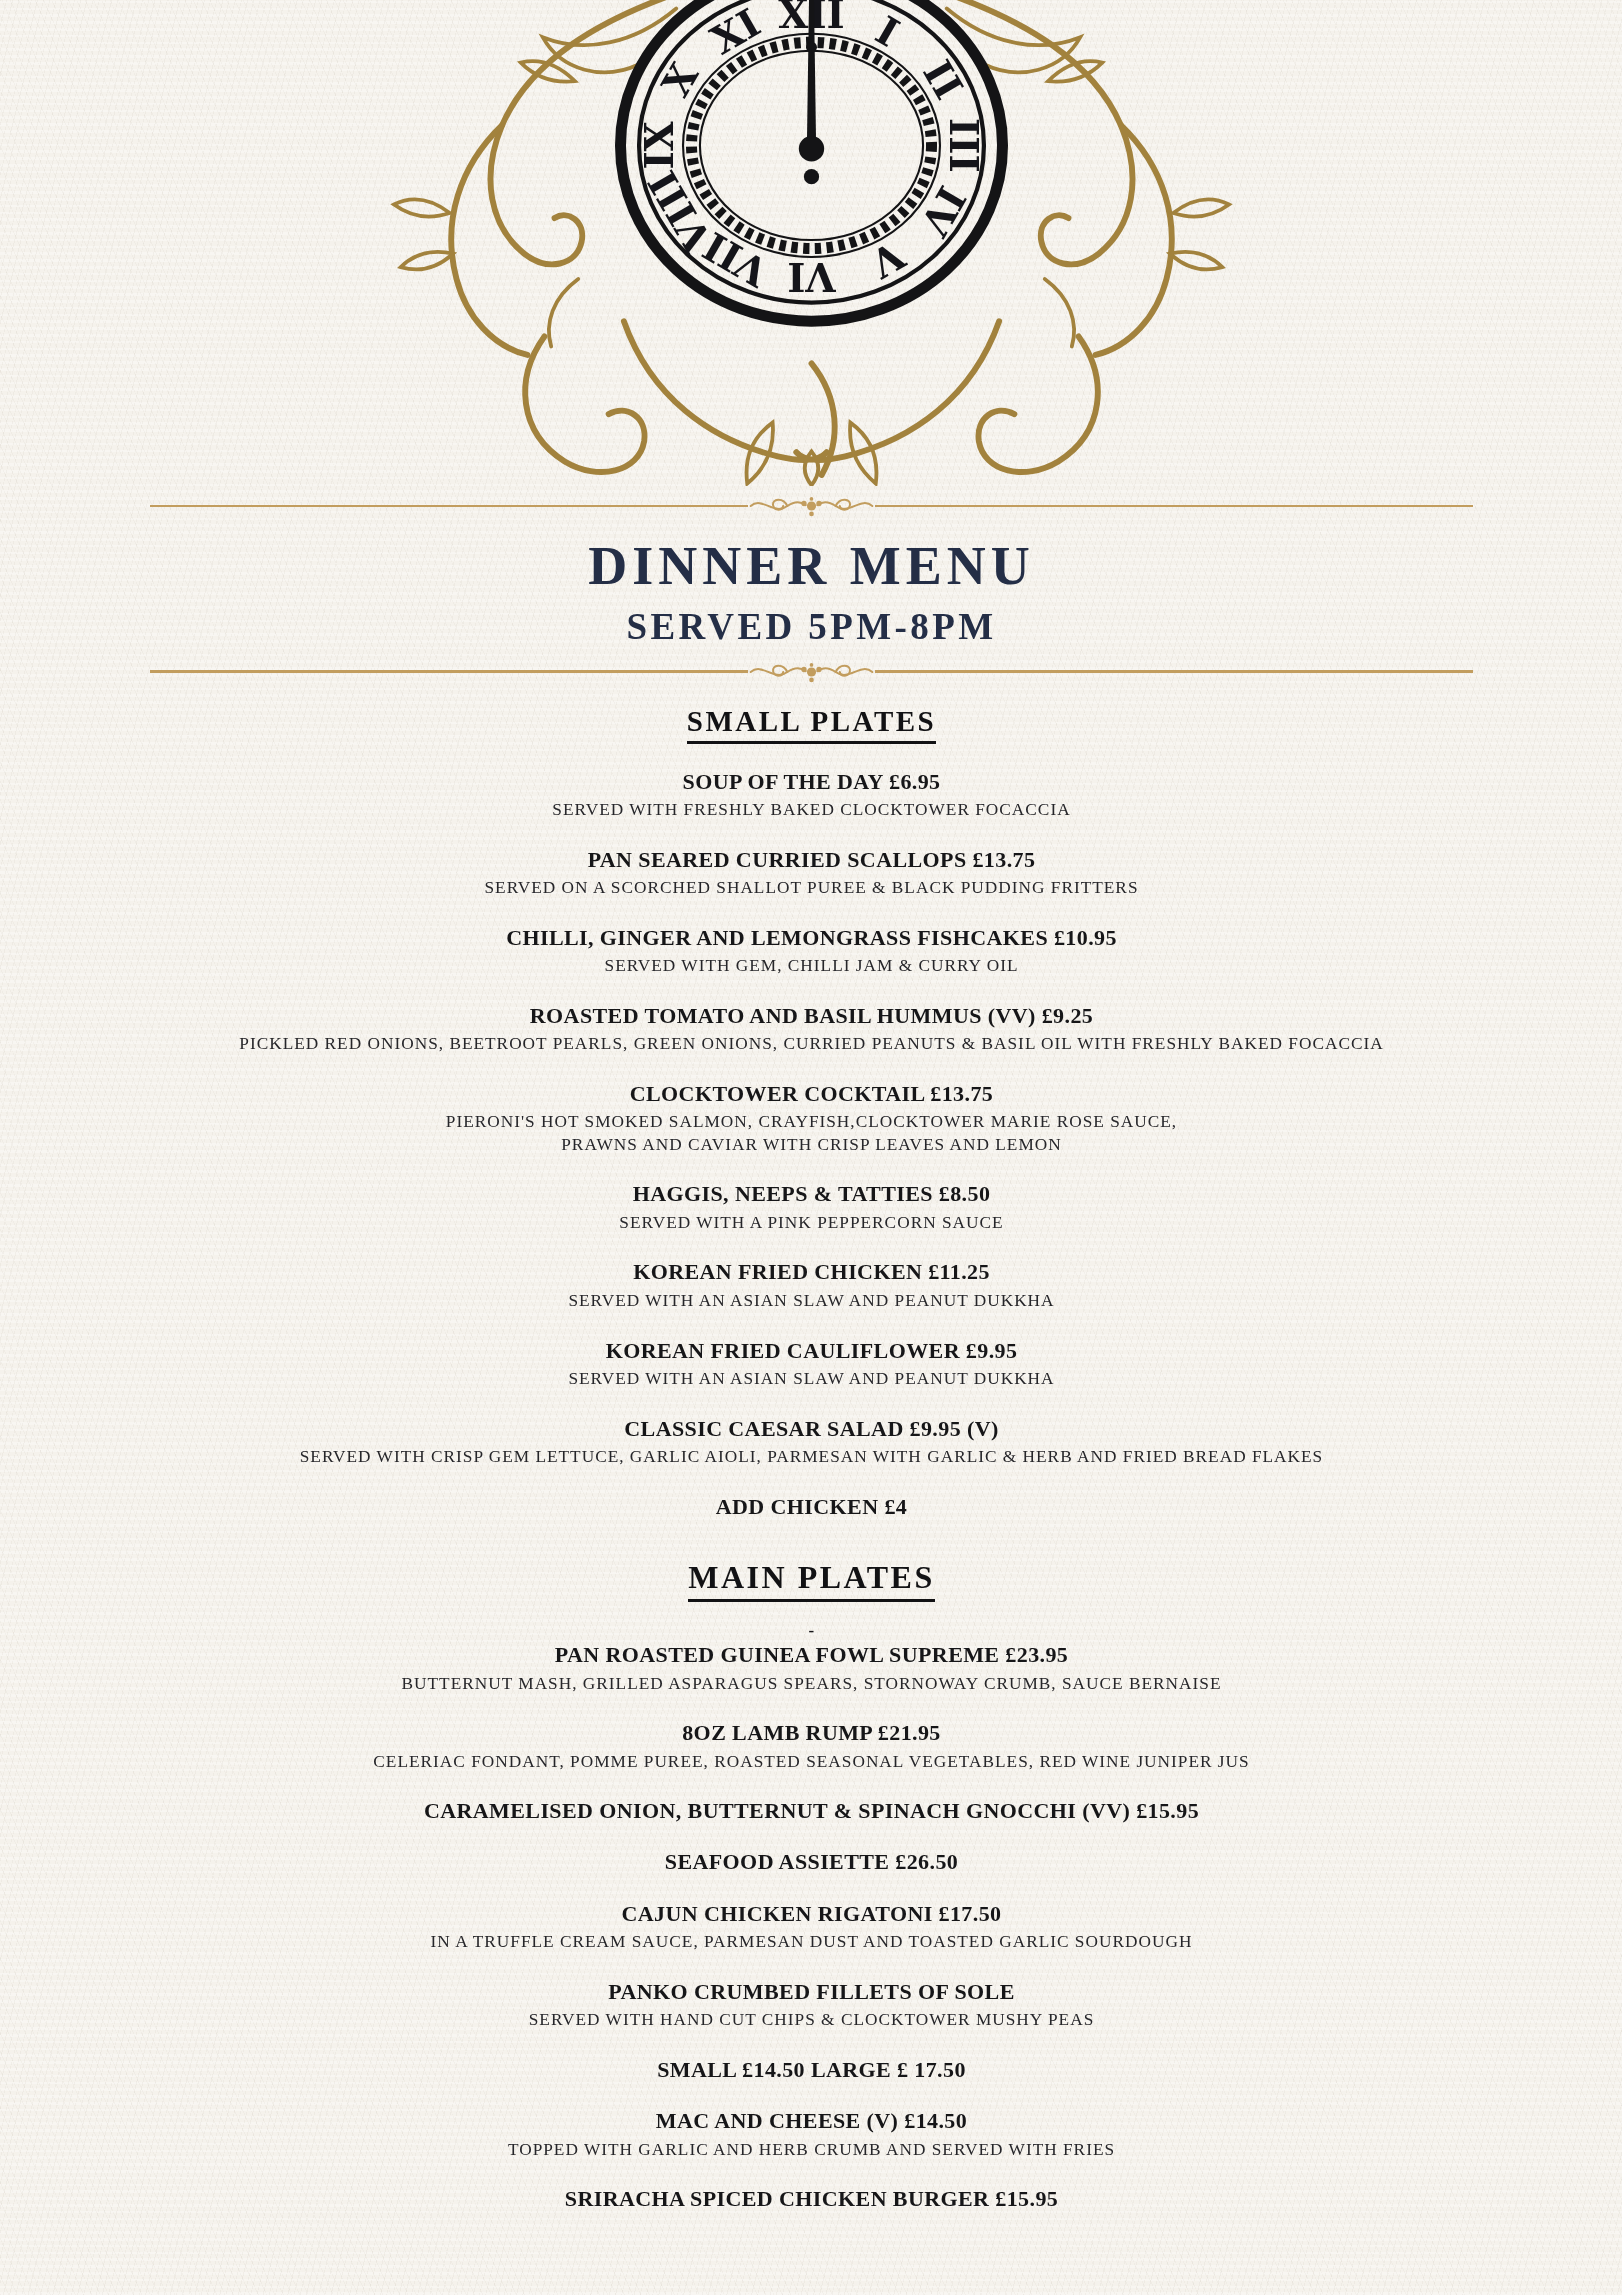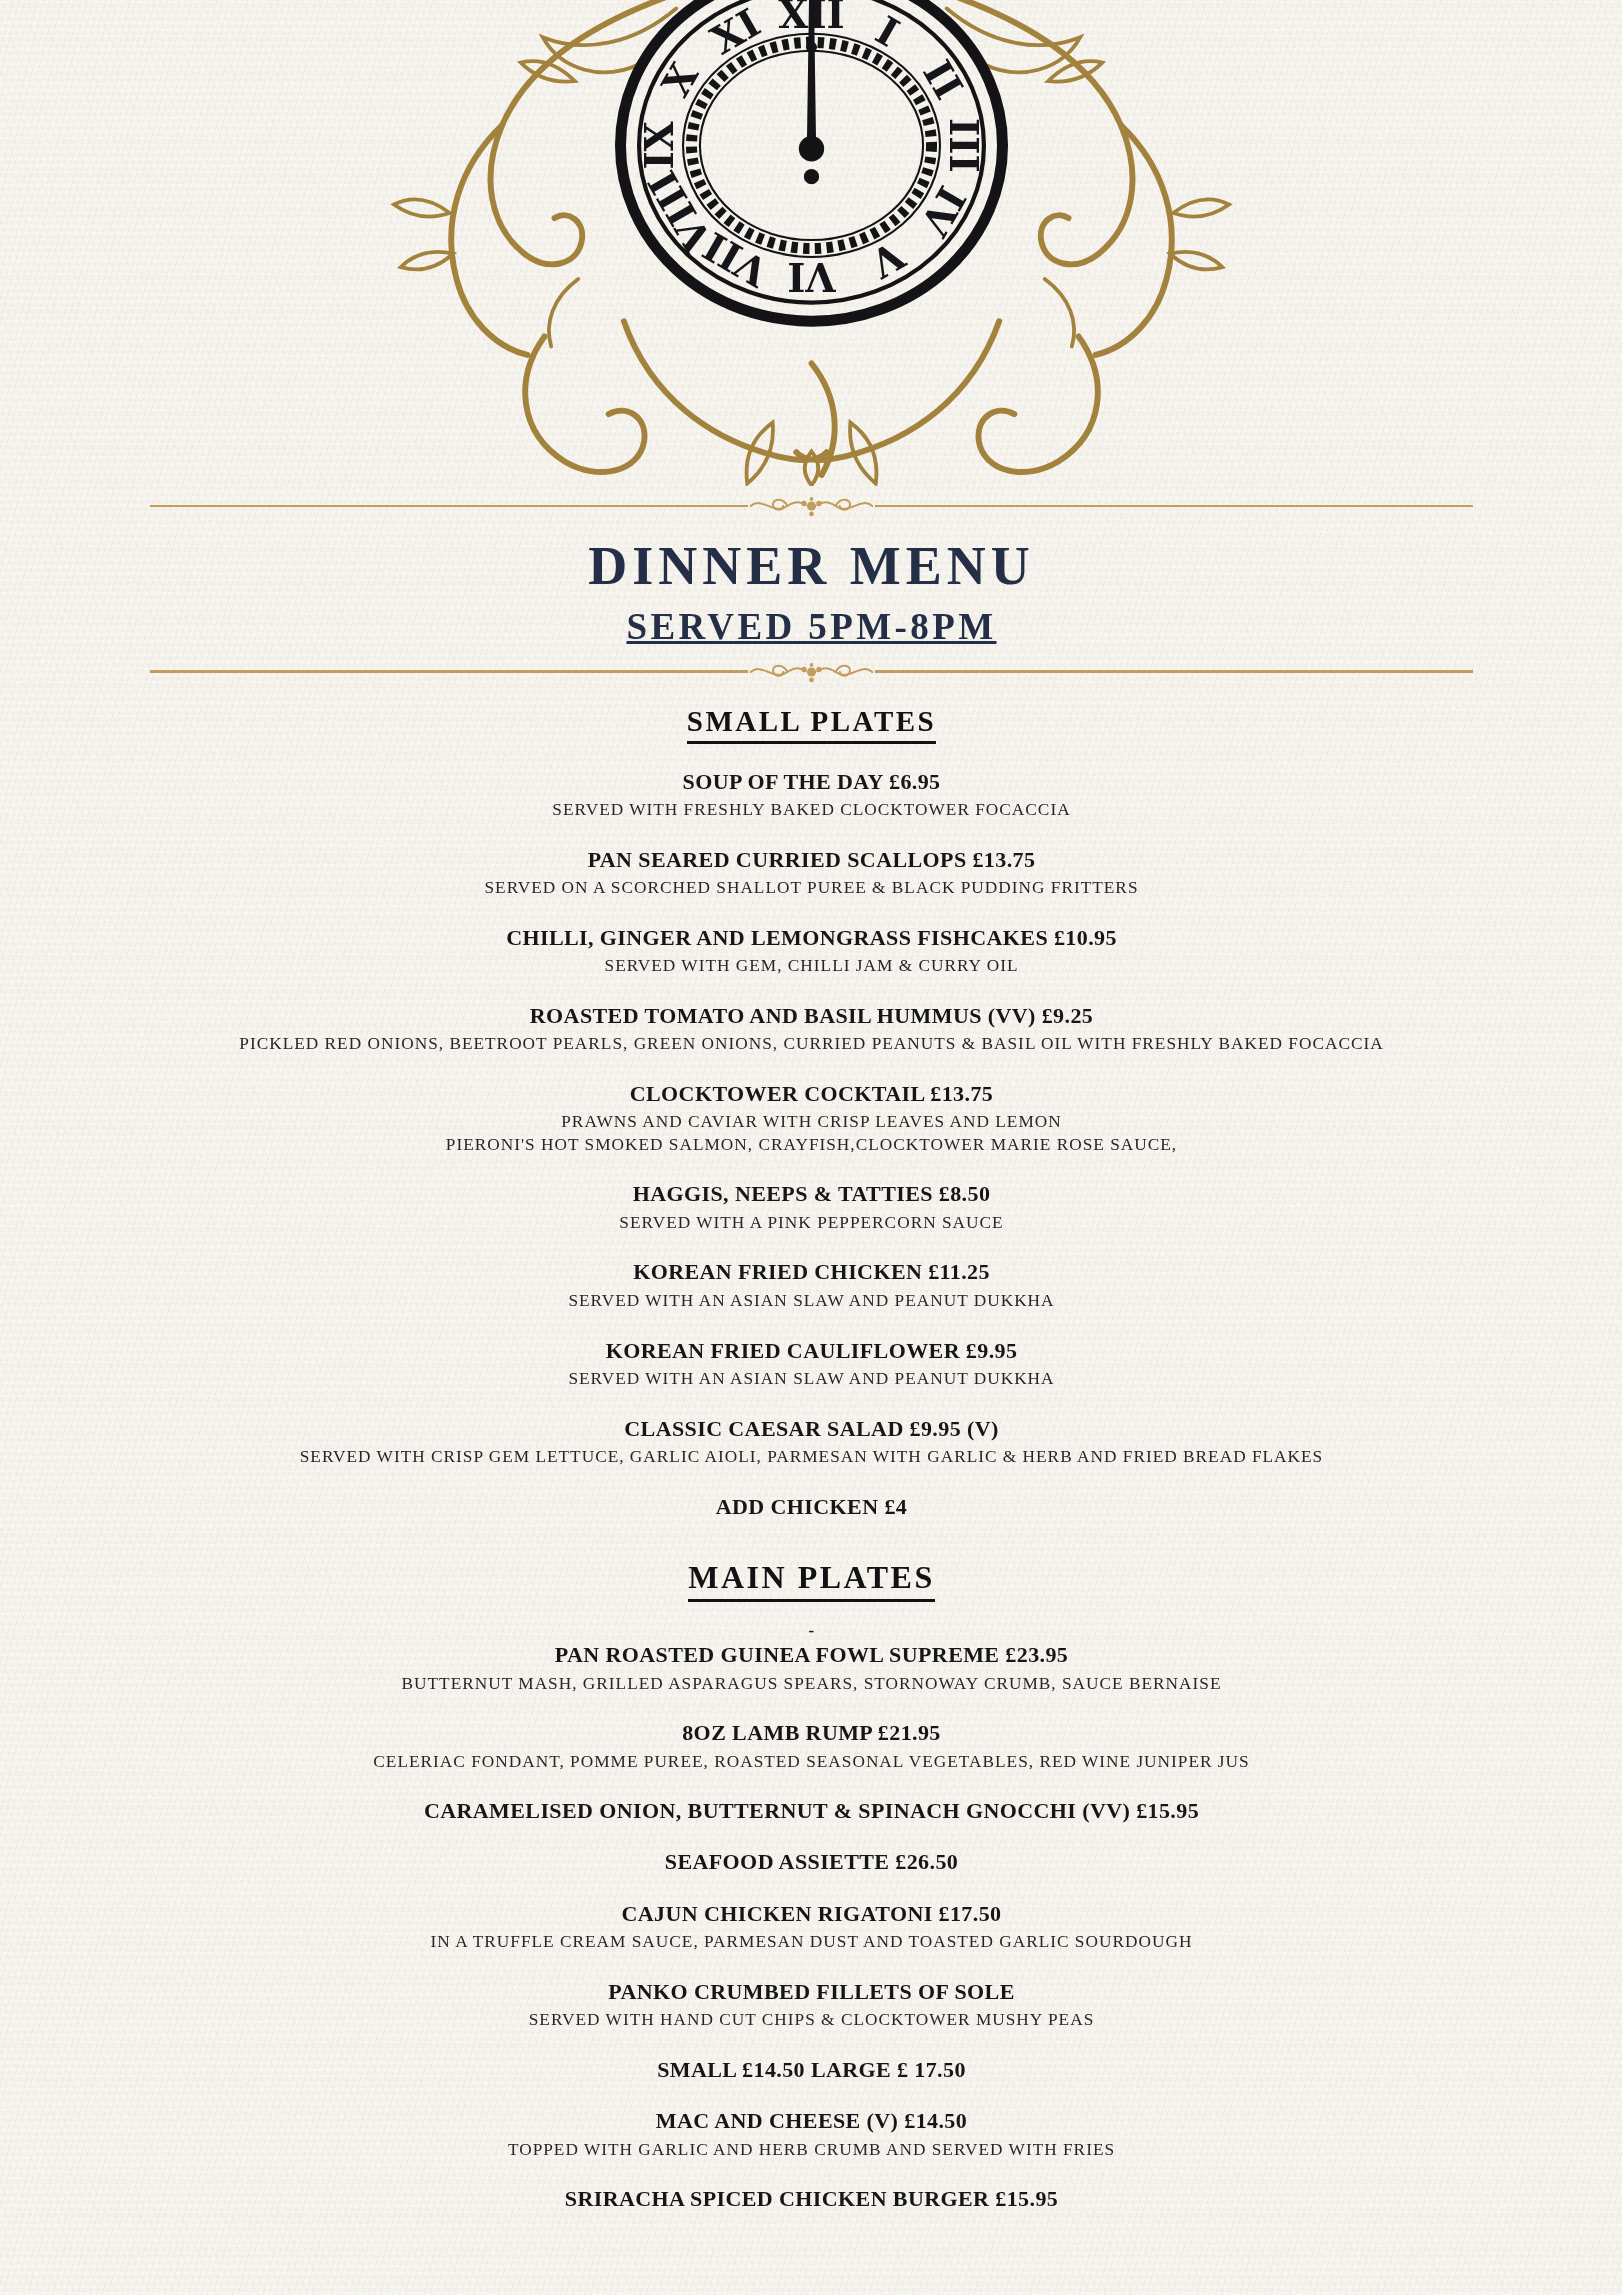--- a/index.html
+++ b/index.html
@@ -39,21 +39,20 @@
 
   .menu-title {
     margin: 13.5px 0 0 0;
     font-size: 54px; font-weight: 700; letter-spacing: 5px;
     color: #242e46;
   }
   .menu-subtitle {
     margin: 8.5px 0 0 0;
     font-size: 37px; font-weight: 700; letter-spacing: 3.4px;
     color: #242e46;
-    text-decoration: underline;
   }
 
   .menu-section { margin: 4px; }
   .section-heading { margin: 18.6px 0 25px 0; }
   .section-heading-text {
     display:inline-block;
     font-size: 29px; font-weight:700; letter-spacing: 2.5px;
     color:#121214;
     border-bottom: 3px solid #121214;
     padding-bottom: 2.5px;
@@ -183,22 +182,22 @@
   <div class="item-desc">SERVED WITH GEM, CHILLI JAM &amp; CURRY OIL</div>
           </div>
 
   <div class="menu-item">
     <div class="item-name">ROASTED TOMATO AND BASIL HUMMUS (VV) £9.25</div>
   <div class="item-desc">PICKLED RED ONIONS, BEETROOT PEARLS, GREEN ONIONS, CURRIED PEANUTS &amp; BASIL OIL WITH FRESHLY BAKED FOCACCIA</div>
           </div>
 
   <div class="menu-item">
     <div class="item-name">CLOCKTOWER COCKTAIL £13.75</div>
-  <div class="item-desc">PRAWNS  AND CAVIAR WITH CRISP LEAVES AND LEMON</div>
-            <div class="item-desc">PIERONI'S HOT SMOKED SALMON, CRAYFISH,CLOCKTOWER MARIE ROSE SAUCE,</div>
+  <div class="item-desc">PIERONI'S HOT SMOKED SALMON, CRAYFISH,CLOCKTOWER MARIE ROSE SAUCE,</div>
+            <div class="item-desc">PRAWNS  AND CAVIAR WITH CRISP LEAVES AND LEMON</div>
           </div>
 
   <div class="menu-item">
     <div class="item-name">HAGGIS, NEEPS &amp; TATTIES £8.50</div>
   <div class="item-desc">SERVED WITH A PINK PEPPERCORN SAUCE</div>
           </div>
 
   <div class="menu-item">
     <div class="item-name">KOREAN FRIED CHICKEN £11.25</div>
   <div class="item-desc">SERVED WITH AN ASIAN SLAW AND PEANUT DUKKHA</div>

